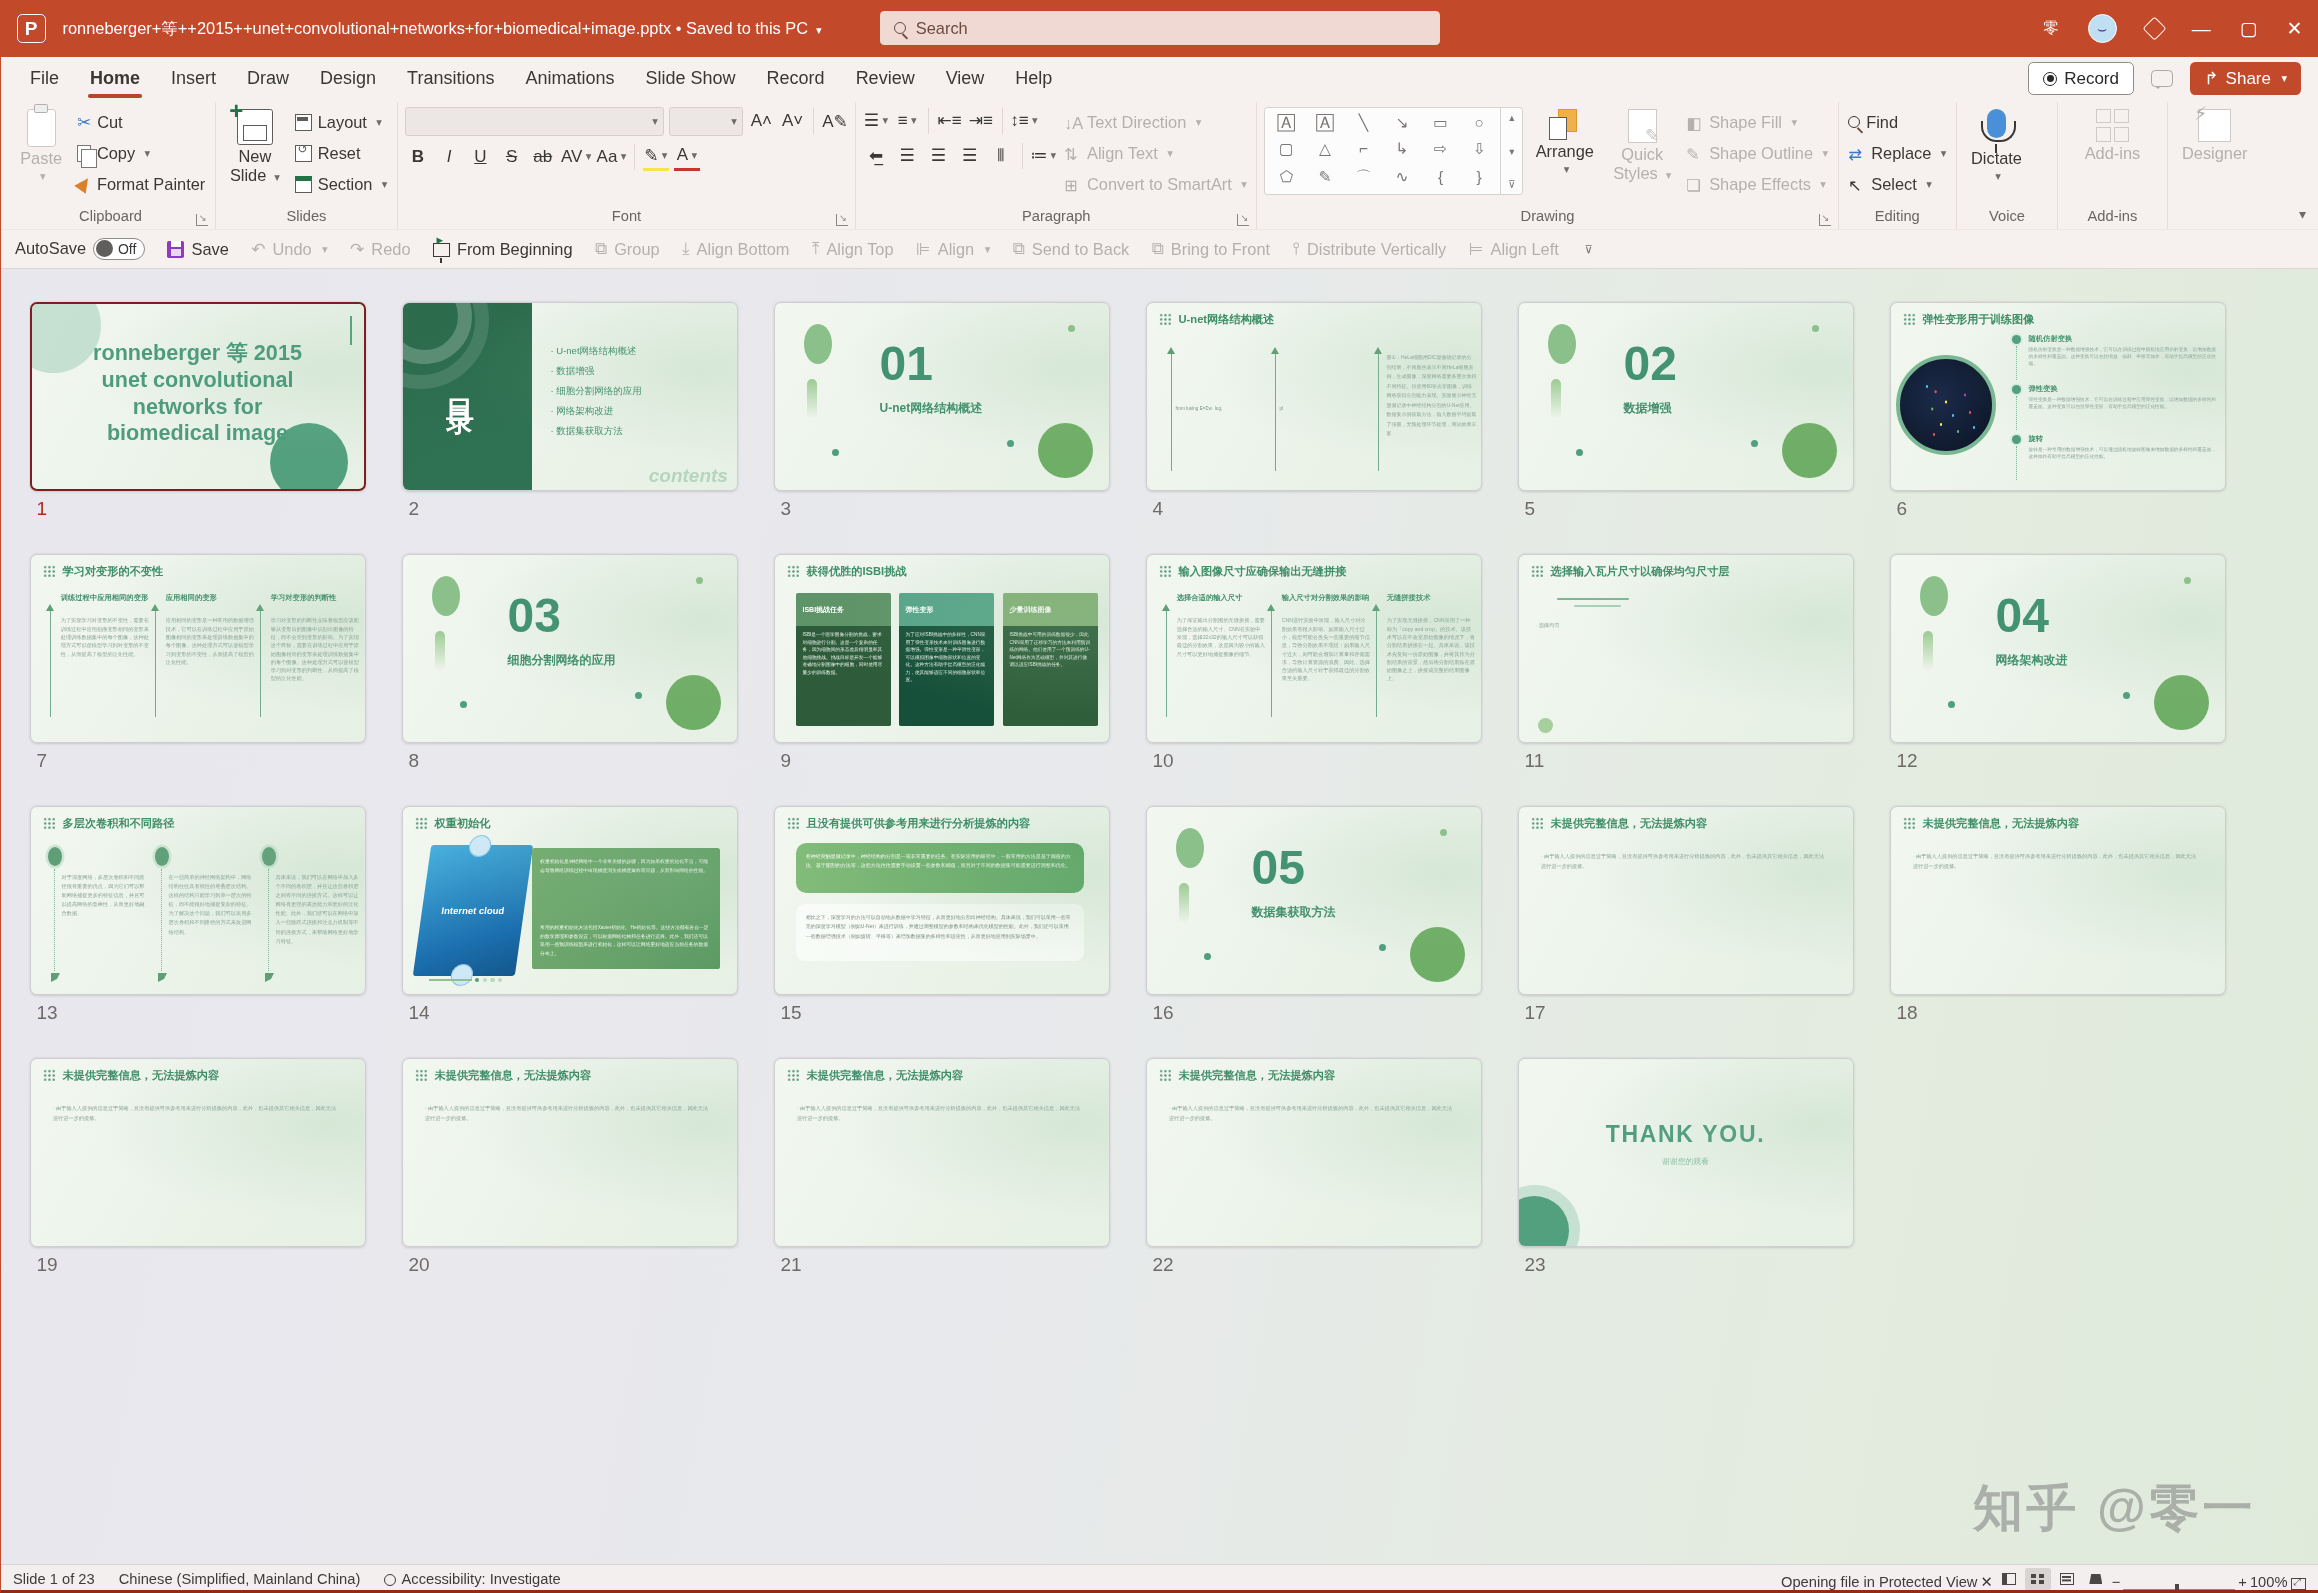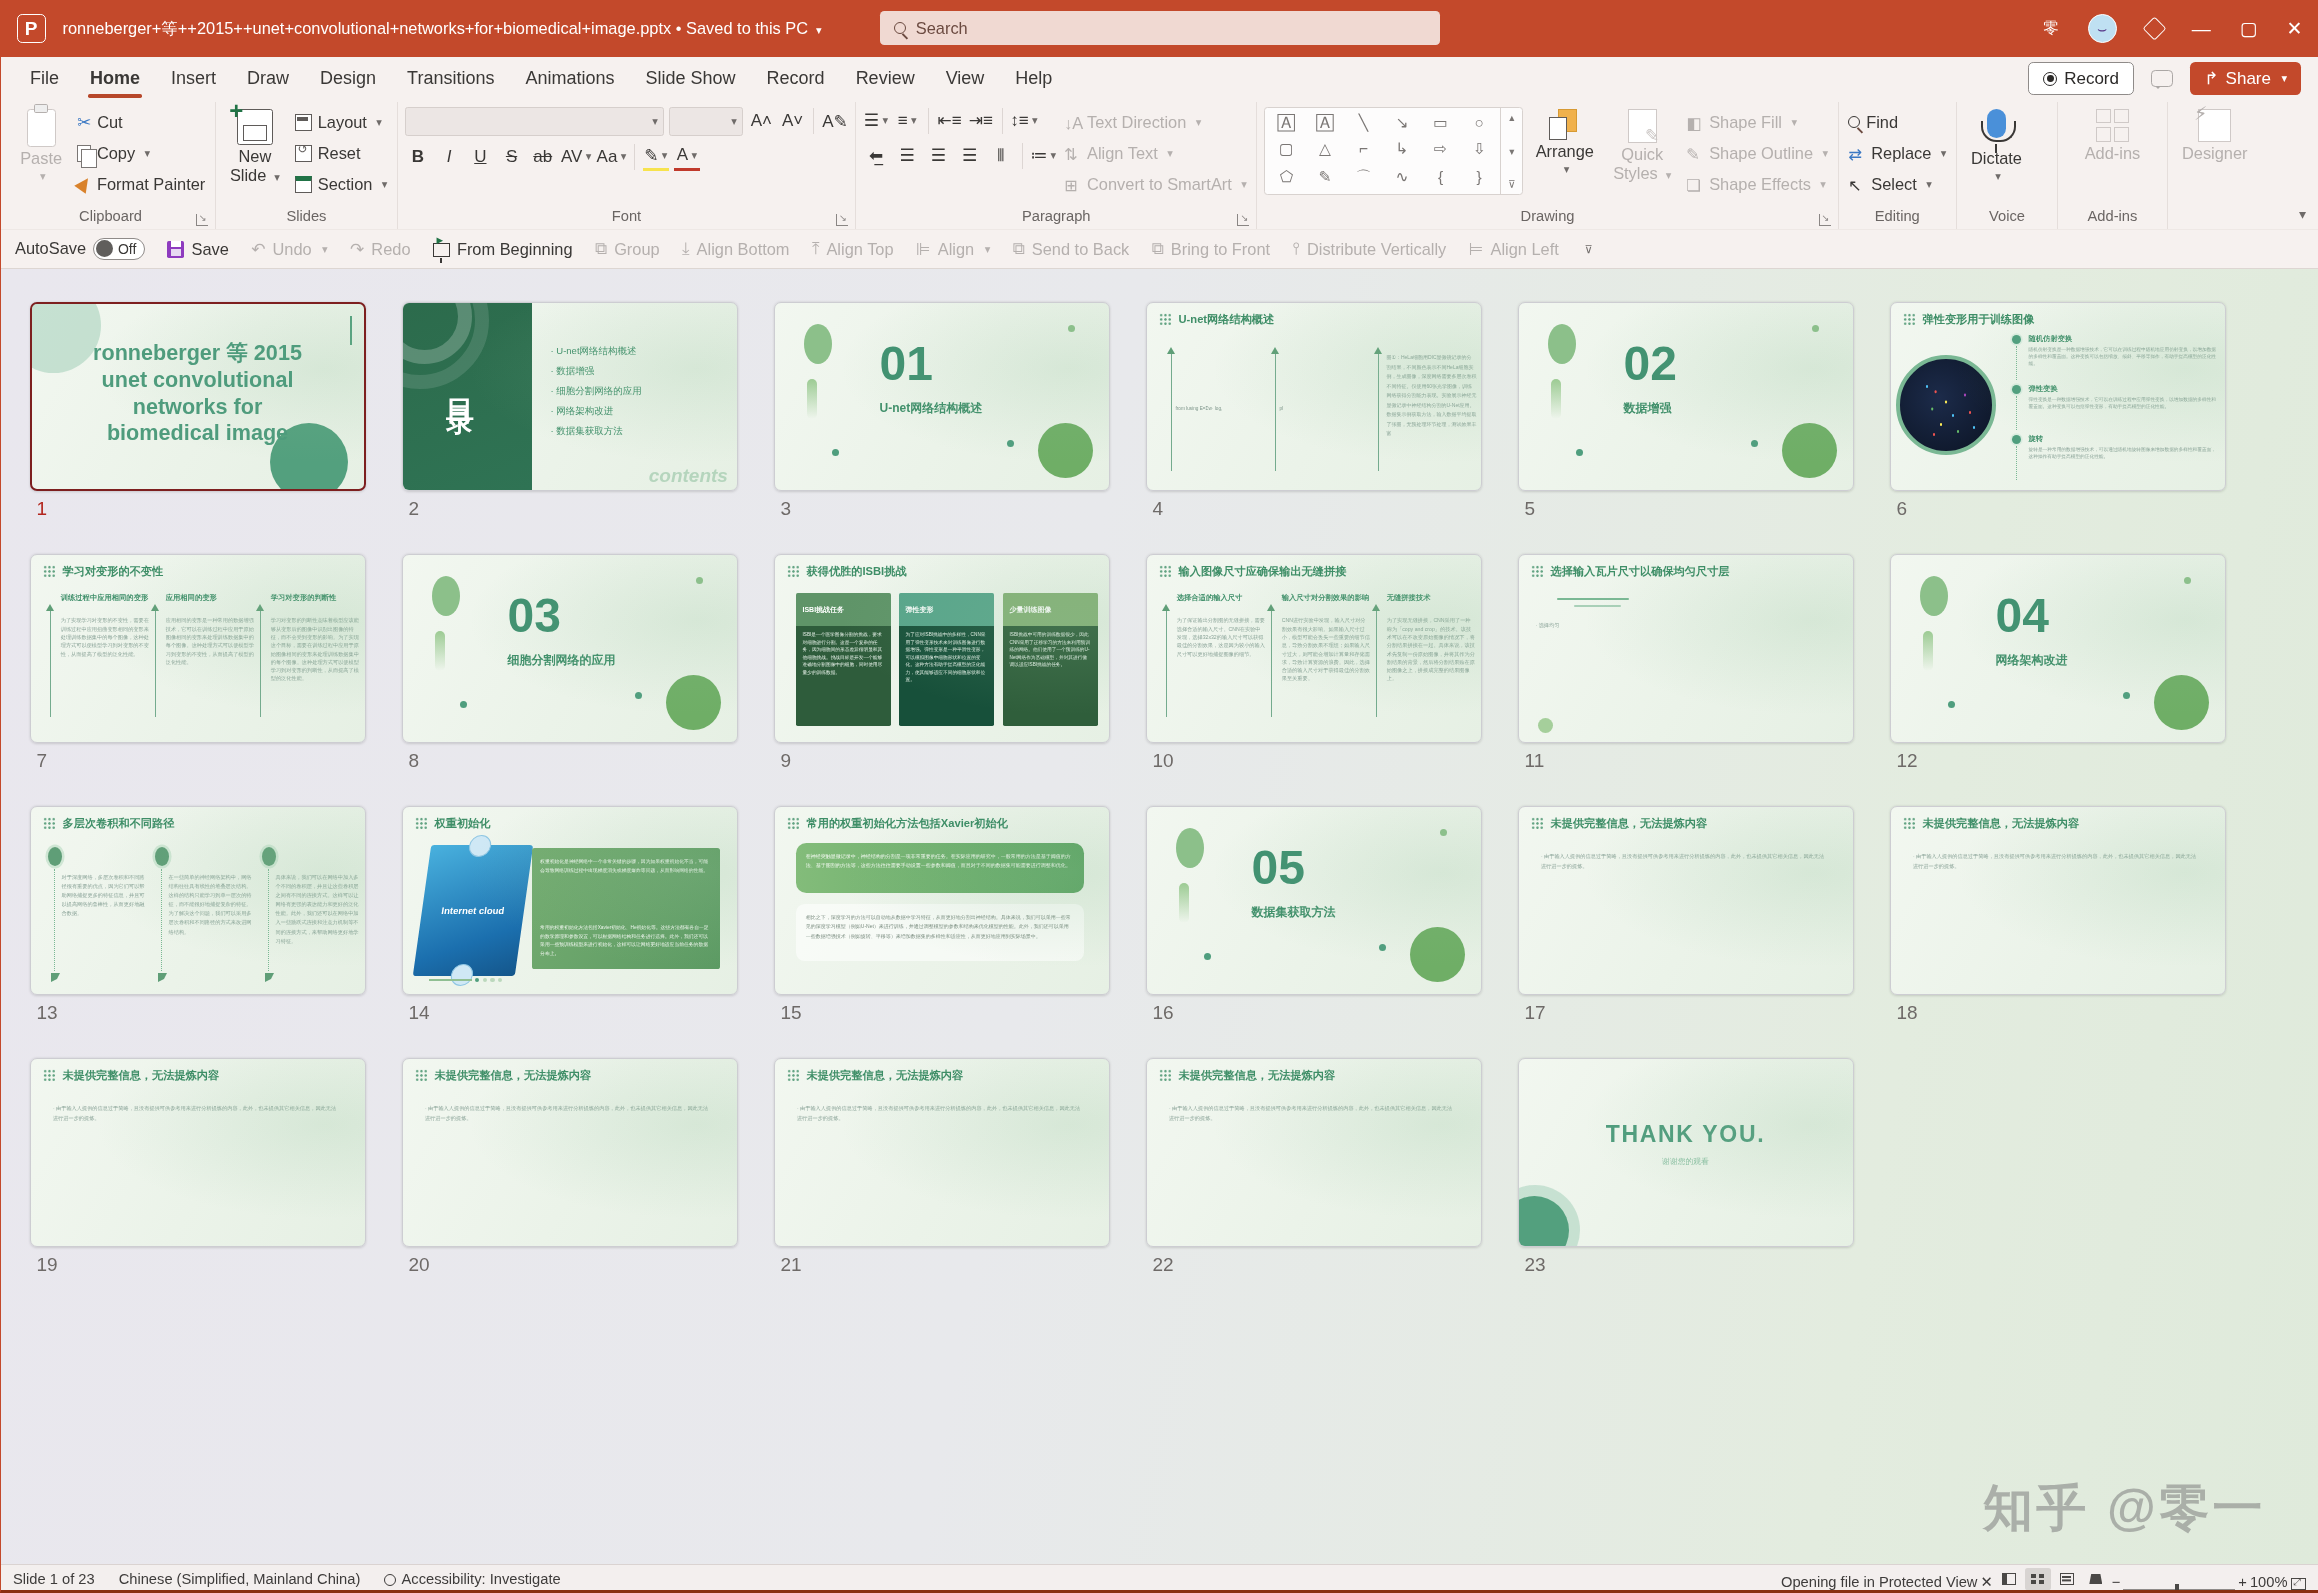--- a/index.html
+++ b/index.html
@@ -156,21 +156,21 @@
   .tb2{position:absolute;left:21px;top:97px;width:288px;height:57px;border-radius:8.6px;background:rgba(255,255,255,.55);color:#7b8d80;font-size:5px;line-height:1.9;padding:8.6px 10.3px}
   .ei-b{position:absolute;left:22.4px;top:45px;width:288px;font-size:5.2px;color:#8aa398;line-height:1.9}
   .sp-l1,.sp-l2{position:absolute;height:1.7px;background:#7ab894;border-radius:0.9px}
   .sp-l1{left:38px;top:43px;width:72px}.sp-l2{left:55px;top:50px;width:47px;opacity:.6}
   .sp-b{position:absolute;left:17px;top:67px;font-size:5.2px;color:#8aa398}
   .sp-c{position:absolute;left:19px;bottom:8.6px;width:15.5px;height:15.5px;border-radius:50%;background:#a5cf9b}
   .th-big{position:absolute;left:0;right:0;top:62px;text-align:center;font-size:23px;font-weight:bold;color:#4f9c7d;letter-spacing:1.7px}
   .th-sub{position:absolute;left:0;right:0;top:97px;text-align:center;font-size:7.8px;color:#8abfa2}
   .th-circ{position:absolute;left:-19px;bottom:-19px;width:69px;height:69px;border-radius:50%;background:#53a07e}
   .th-ring{position:absolute;left:-29px;bottom:-29px;width:90px;height:90px;border-radius:50%;background:rgba(126,188,160,.35)}
-  .wm{position:absolute;right:52px;bottom:22.4px;font-size:50px;font-weight:bold;color:rgba(125,125,125,.55);letter-spacing:3.4px}
+  .wm{position:absolute;right:62px;bottom:22.4px;font-size:50px;font-weight:bold;color:rgba(125,125,125,.55);letter-spacing:3.4px}
   
   .statusbar{height:29px;background:#f3efee;border-top:0.9px solid #dad3d1;display:flex;align-items:center;padding:0 12px;font-size:14.7px;color:#3e3c3b;gap:24px}
   .sb-right{margin-left:auto;display:flex;align-items:flex-end;gap:3px}
   .viewic{width:26px;height:22.4px;display:flex;align-items:center;justify-content:center;border-radius:2.6px;color:#4a4846}
   .viewic.active{background:#d8d4d2}
   .vbox{width:14px;height:11.2px;border:1.3px solid #4a4846;position:relative}
   .vbox.sorter{background:linear-gradient(#4a4846,#4a4846) 0 0/5.2px 4.3px no-repeat,linear-gradient(#4a4846,#4a4846) 7.8px 0/5.2px 4.3px no-repeat,linear-gradient(#4a4846,#4a4846) 0 6px/5.2px 4.3px no-repeat,linear-gradient(#4a4846,#4a4846) 7.8px 6px/5.2px 4.3px no-repeat;border:none;width:13px;height:10.3px}
   .vbox.normal::after{content:"";position:absolute;left:0;top:0;width:4.3px;height:100%;background:#4a4846}
   .vbox.reading::after{content:"";position:absolute;left:1.7px;top:1.7px;right:1.7px;height:1.7px;background:#4a4846;box-shadow:0 3.4px 0 #4a4846}
   .vbox.show{clip-path:polygon(15% 0,85% 0,100% 100%,0 100%)}
@@ -804,21 +804,21 @@
             <span class="pd"></span>
             <span class="pd"></span>
           </div>
         </div>
         <div class="snum">14</div>
       </div>
       <div class="cell">
         <div class="thumb t-twobox">
           <div class="ct-head">
             <span class="dotgrid"></span>
-            <span class="ct-title">常用的权重初始化方法包括Xavier初始化</span>
+            <span class="ct-title">且没有提供可供参考用来进行分析提炼的内容</span>
           </div>
           <div class="tb1">在神经突触显微记录中，神经结构的分割是一项非常重要的任务。在实际应用的研究中，一般常用的方法是基于阈值的方法、基于图割的方法等，这些方法往往需要手动设置一些参数和阈值，而且对于不同的数据集可能需要进行调整和优化。</div>
           <div class="tb2">相比之下，深度学习的方法可以自动地从数据中学习特征，从而更好地分割出神经结构。具体来说，我们可以采用一些常见的深度学习模型（例如U-Net）来进行训练，并通过调整模型的参数和结构来优化模型的性能。此外，我们还可以采用一些数据增强技术（例如旋转、平移等）来增加数据集的多样性和适应性，从而更好地应用到实际场景中。</div>
         </div>
         <div class="snum">15</div>
       </div>
       <div class="cell">
         <div class="thumb t-section">
           <div class="sec-blob"></div>
           <div class="sec-circ"></div>

